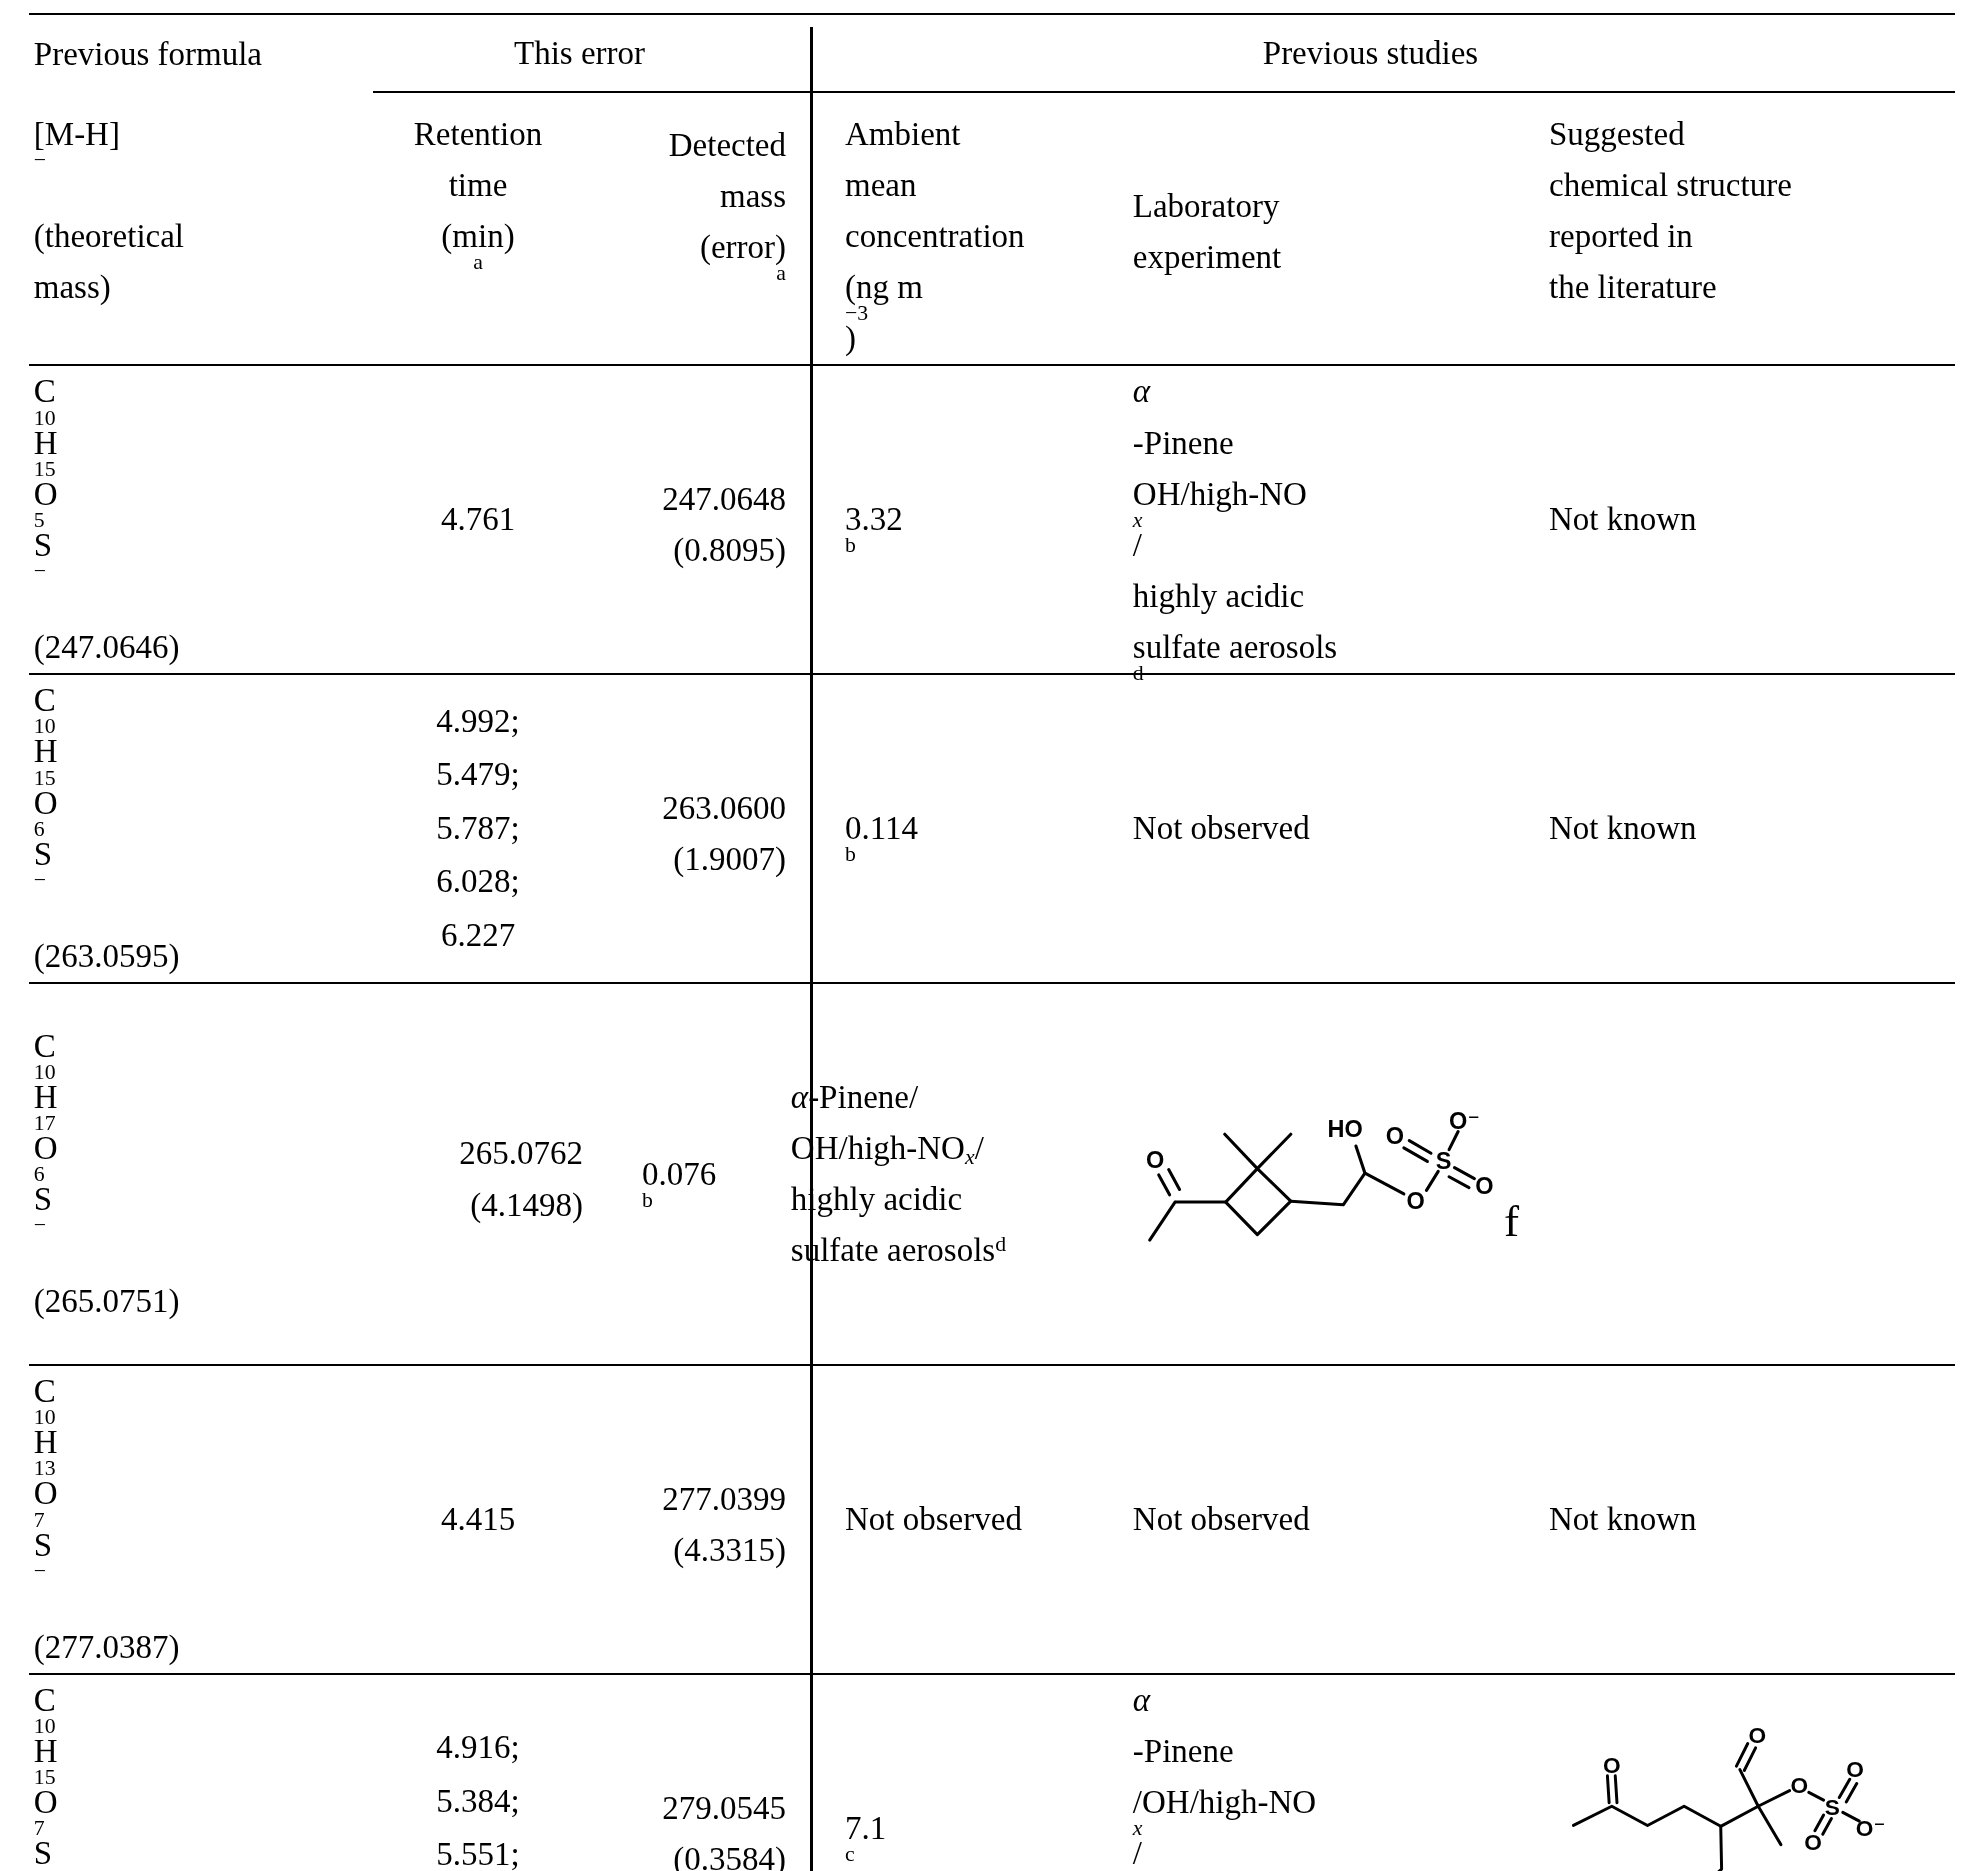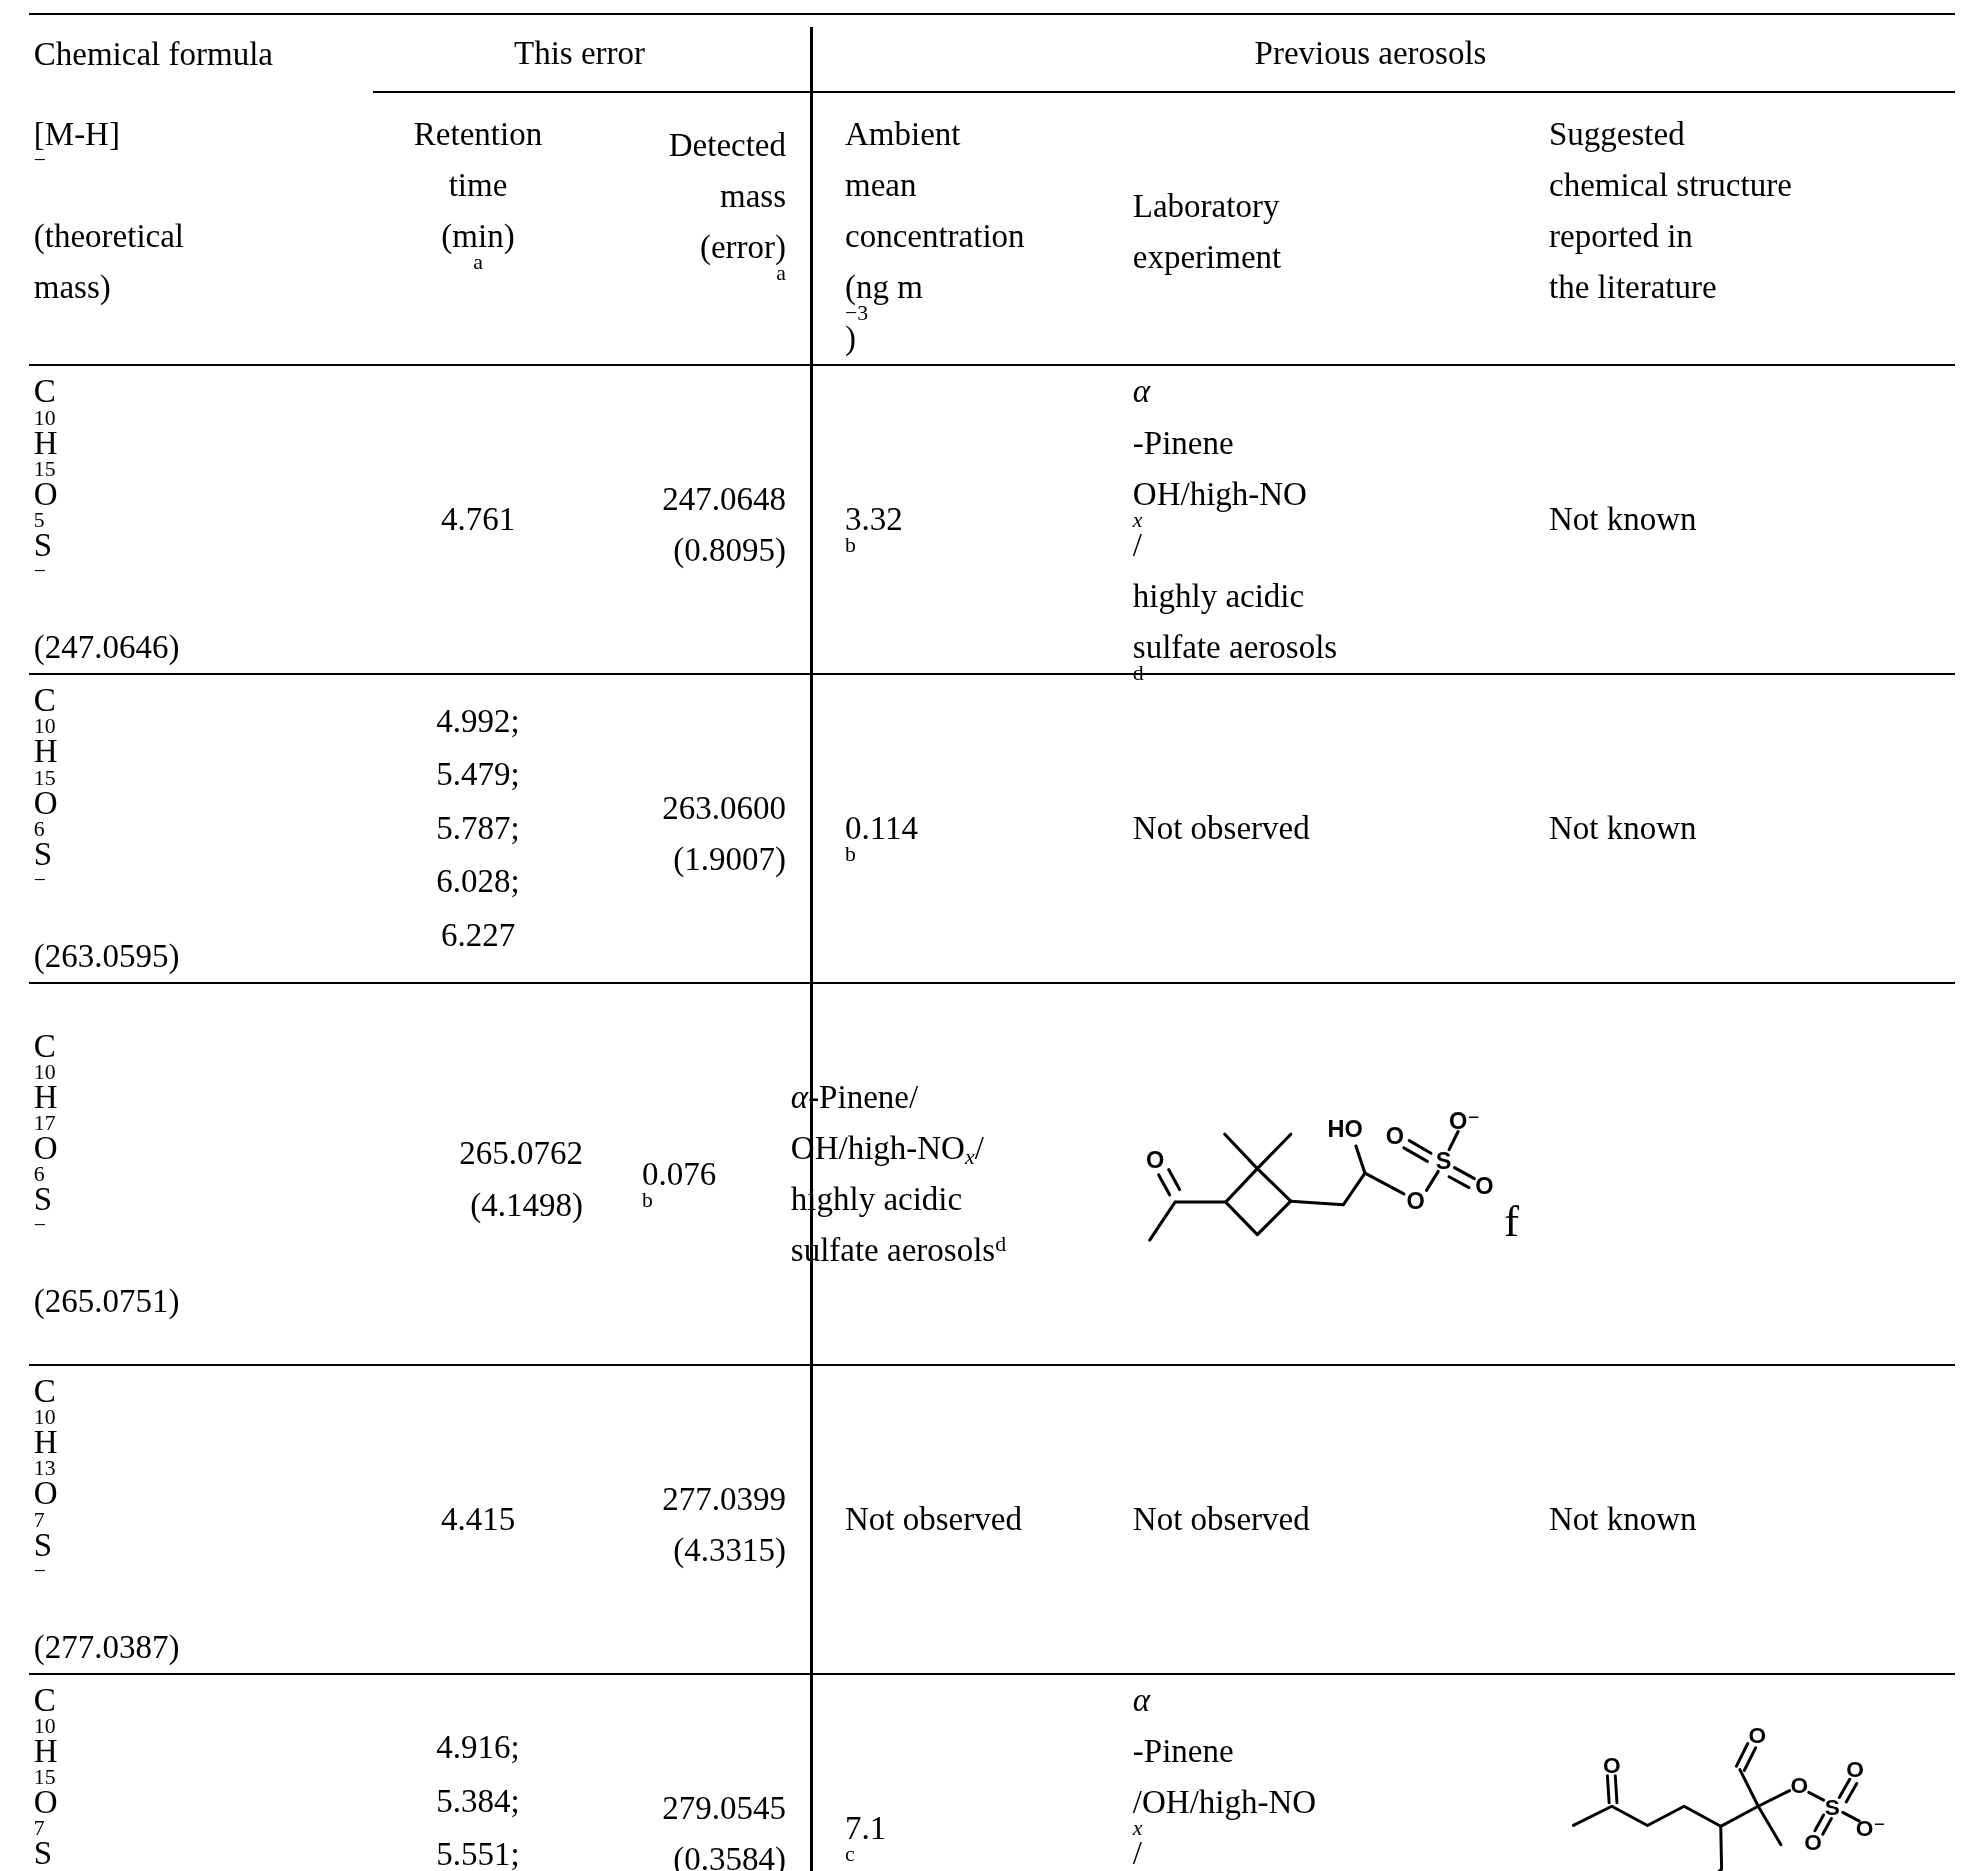--- a/index.html
+++ b/index.html
@@ -80,27 +80,27 @@
 </style>
 </head>
 <body>
 
 <div class="page">
   <div class="tbl">
     <div class="vline"></div>
 
     <div class="grouprow">
       <div class="gc gc-formula">
-        <span>Chemical formula</span>
+        <span>Previous formula</span>
       </div>
       <div class="gc gc-thiswork">
         <span>This error</span>
       </div>
       <div class="gc gc-previous">
-        <span>Previous aerosols</span>
+        <span>Previous studies</span>
       </div>
     </div>
 
     <div class="headrow">
       <div class="cell h-cell c-formula">[M-H]<sup>−</sup><br>(theoretical<br>mass)</div>
       <div class="cell h-cell c-ret">Retention<br>time<br>(min)<sup>a</sup></div>
       <div class="cell h-cell c-det">Detected<br>mass<br>(error)<sup>a</sup></div>
       <div class="cell h-cell c-amb">Ambient<br>mean<br>concentration<br>(ng m<sup>−3</sup>)</div>
       <div class="cell h-lab cell c-lab">Laboratory<br>experiment</div>
       <div class="cell h-cell c-str">Suggested<br>chemical structure<br>reported in<br>the literature</div>

